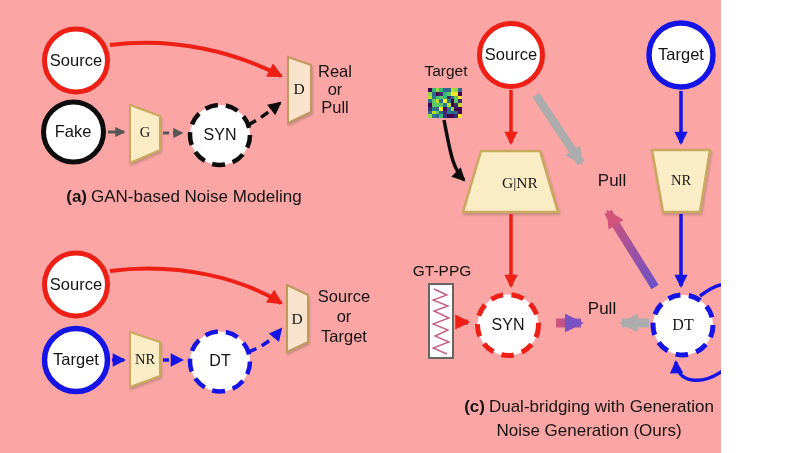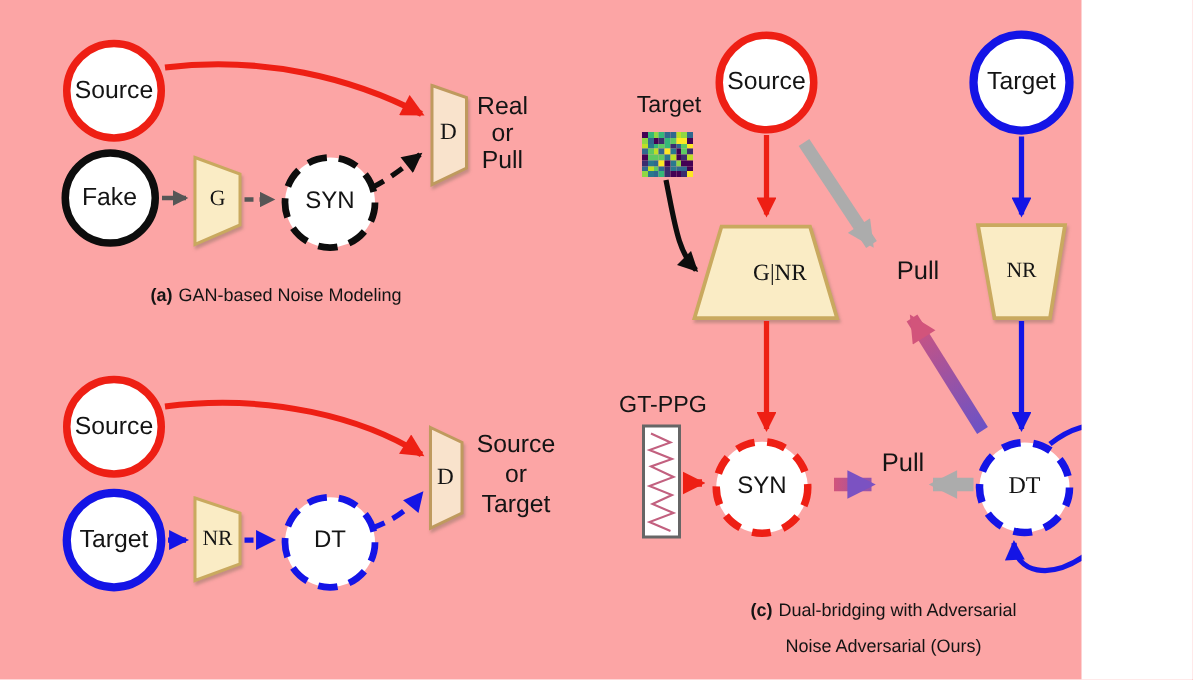--- a/index.html
+++ b/index.html
@@ -11,21 +11,21 @@
   .lbl{
     position:absolute;transform:translate(-50%,-50%);
     white-space:nowrap;font-size:16.5px;line-height:1.05;color:#141414;
   }
   .serif{font-family:"Liberation Serif","DejaVu Serif",serif;}
   .sm{font-size:14.5px;}
   .md{font-size:15.5px;}
   .stack{text-align:center;}
   .stack div{line-height:18px;font-size:16.5px;}
   .stack.wide div{line-height:20px;}
-  .caption{font-size:12px;}
+  .caption{font-size:17px;}
   .caption .b{font-weight:bold;margin-right:4px;}
   .shape{filter:drop-shadow(1.5px 2px 1.2px rgba(110,100,80,0.38));}
   .noise-grid{
     position:absolute;left:428px;top:88px;width:34px;height:30px;
     display:grid;grid-template-columns:repeat(9,1fr);grid-template-rows:repeat(8,1fr);
   }
 </style>
 </head>
 <body>
 
@@ -215,17 +215,17 @@
   <div class="lbl" style="left:681px;top:55px;">Target</div>
   <div class="lbl serif md" style="left:520px;top:183px;text-align:right;">G|NR</div>
   <div class="lbl serif sm" style="left:681px;top:181px;">NR</div>
   <div class="lbl" style="left:442px;top:271px;font-size:15.5px;">GT-PPG</div>
   <div class="lbl" style="left:508px;top:325px;font-size:16px;">SYN</div>
   <div class="lbl serif" style="left:683px;top:325px;font-size:16px;">DT</div>
   <div class="lbl serif md" style="left:742px;top:358px;">HM</div>
   <div class="lbl" style="left:612px;top:181px;font-size:17px;">Pull</div>
   <div class="lbl" style="left:602px;top:309px;font-size:17px;">Pull</div>
   <div class="lbl caption" style="left:589px;top:407px;">
-    <span class="b">(c)</span><span>Dual-bridging with Adversarial</span>
-  </div>
-  <div class="lbl caption" style="left:589px;top:431px;">Noise Adversarial (Ours)</div>
+    <span class="b">(c)</span><span>Dual-bridging with Generation</span>
+  </div>
+  <div class="lbl caption" style="left:589px;top:431px;">Noise Generation (Ours)</div>
 
 </div>
 
 </body></html>

